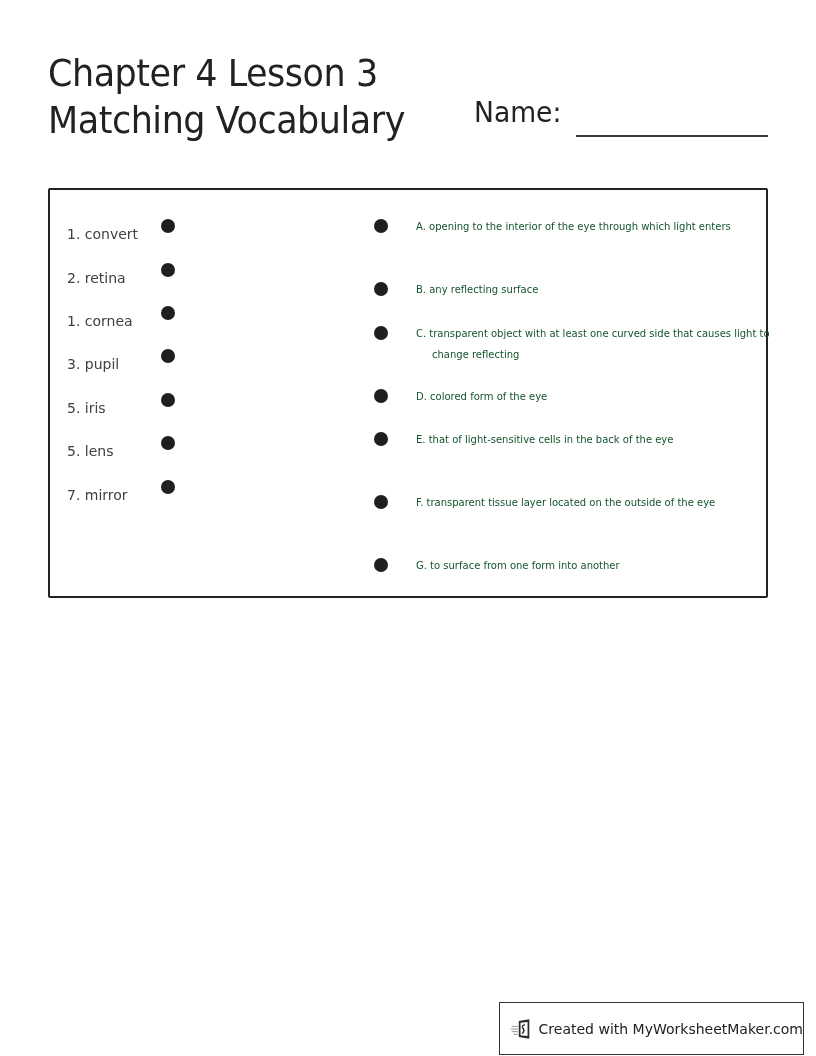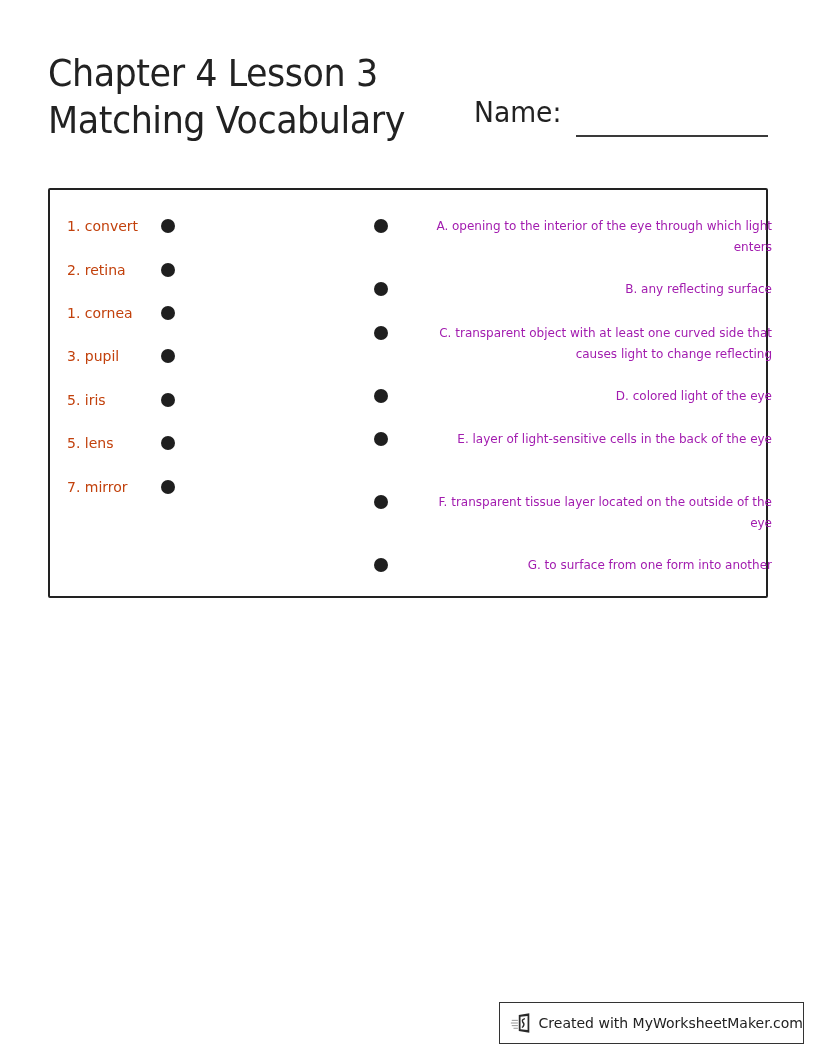--- a/index.html
+++ b/index.html
@@ -68,25 +68,25 @@
   .term {
     position: absolute;
     left: 17px;
     height: 20px;
     display: flex;
     align-items: center;
   }
   .term-label {
     position: absolute;
     left: 0;
-    top: 0;
+    top: 8px;
     font-size: 14px;
     line-height: 20px;
     white-space: nowrap;
-    color: #c2410c;
+    color: #404040;
   }
   .dot {
     position: absolute;
     width: 14px;
     height: 14px;
     border-radius: 50%;
     background: #1f1f1f;
   }
   .term .dot {
     left: 94px;
@@ -99,33 +99,32 @@
   }
   .def .dot {
     left: 0;
     top: 3px;
   }
   .def-text {
     position: absolute;
     left: 42px;
     top: 0;
     width: 340px;
-    font-size: 12px;
+    font-size: 10px;
     line-height: 21px;
-    color: #a21caf;
+    color: #14532d;
     padding-left: 16px;
     text-indent: -16px;
-    text-align: right;
   }
   .footer-badge {
     position: absolute;
     left: 499px;
     top: 1002px;
     width: 305px;
-    height: 42px;
+    height: 53px;
     border: 1.5px solid #333333;
     box-sizing: border-box;
     display: flex;
     align-items: center;
   }
   .footer-icon {
     width: 28px;
     height: 28px;
     margin-left: 10px;
     margin-right: 4px;
@@ -187,25 +186,25 @@
   <div class="def" style="top:89px;">
     <span class="dot"></span>
     <span class="def-text">B. any reflecting surface</span>
   </div>
   <div class="def" style="top:133px;">
     <span class="dot"></span>
     <span class="def-text">C. transparent object with at least one curved side that causes light to change reflecting</span>
   </div>
   <div class="def" style="top:196px;">
     <span class="dot"></span>
-    <span class="def-text">D. colored light of the eye</span>
+    <span class="def-text">D. colored form of the eye</span>
   </div>
   <div class="def" style="top:239px;">
     <span class="dot"></span>
-    <span class="def-text">E. layer of light-sensitive cells in the back of the eye</span>
+    <span class="def-text">E. that of light-sensitive cells in the back of the eye</span>
   </div>
   <div class="def" style="top:302px;">
     <span class="dot"></span>
     <span class="def-text">F. transparent tissue layer located on the outside of the eye</span>
   </div>
   <div class="def" style="top:365px;">
     <span class="dot"></span>
     <span class="def-text">G. to surface from one form into another</span>
   </div>
 </div>

